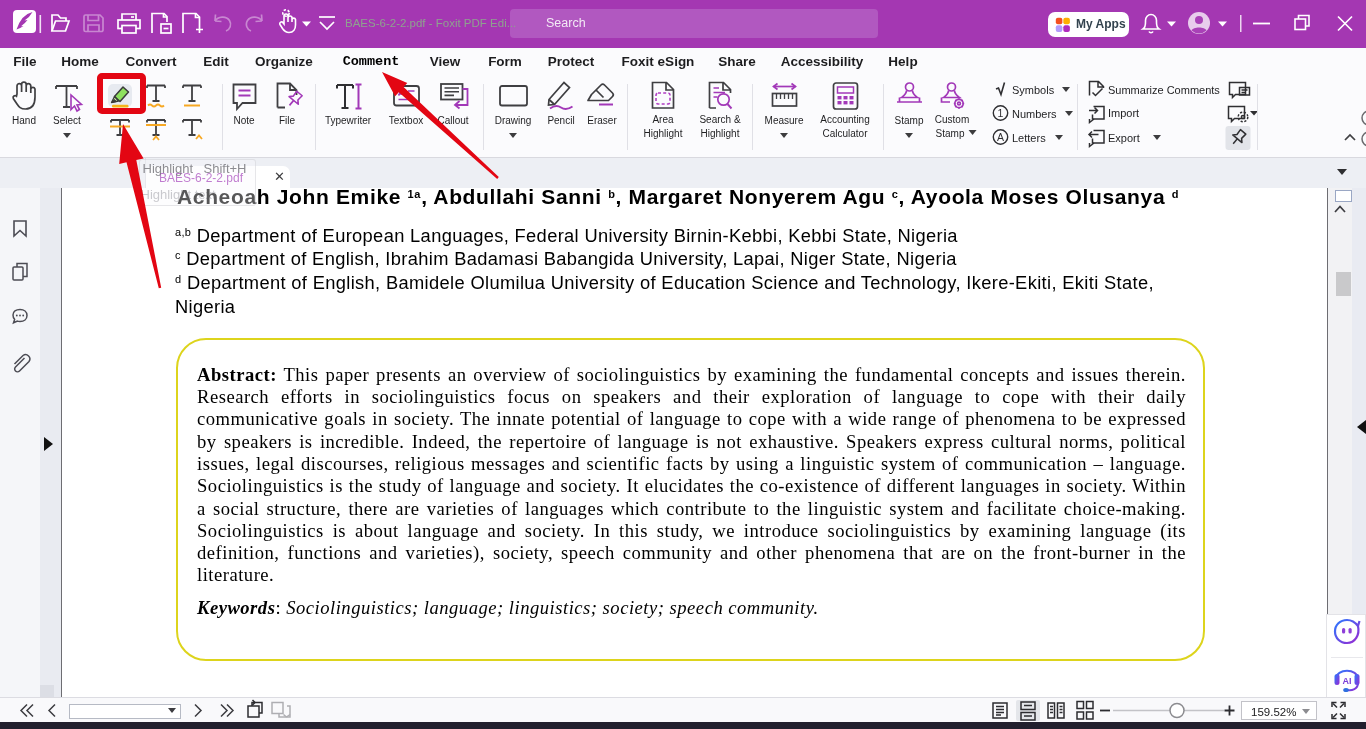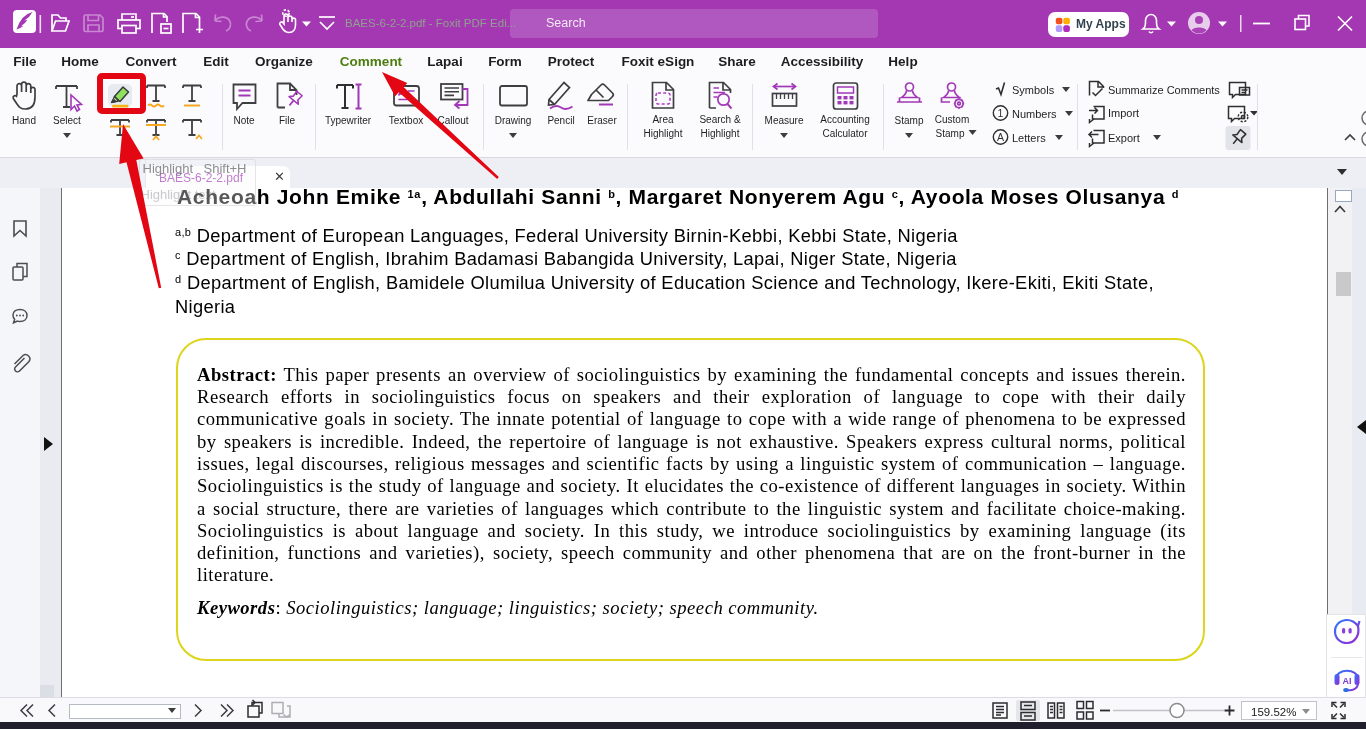--- a/index.html
+++ b/index.html
@@ -9,21 +9,21 @@
   #titlebar { position:absolute; left:0; top:0; width:1366px; height:48px; background:#a437b2; }
   #titlebar svg { position:absolute; }
   #searchbox { position:absolute; left:510px; top:9px; width:368px; height:29px; background:#b158c0; border-radius:4px; }
   #searchbox .stext { position:absolute; left:36px; top:7px; color:#f3eaf5; font-size:12.5px; }
   #doctitle { position:absolute; left:345px; top:17px; font-size:11.5px; color:#8fa18f; }
   #myapps { position:absolute; left:1048px; top:12px; width:81px; height:25px; background:#fff; border-radius:7px; }
   #myapps .t { position:absolute; left:28px; top:5px; font-size:12px; font-weight:700; color:#33434e; }
   
   #menubar { position:absolute; left:0; top:48px; width:1366px; height:30px; background:#fbfbfd; }
   .menuitem { position:absolute; top:6px; font-size:13.5px; line-height:15px; font-weight:700; color:#1d1d1f; transform:translateX(-50%); white-space:nowrap; }
-  .menuitem.sel { color:#4d7c0f; border-bottom:2px solid #8b2fa8; padding-bottom:16px; }
+  .menuitem.sel { color:#000000; border-bottom:2px solid #8b2fa8; padding-bottom:16px;font-family:Liberation Mono, monospace; }
   
   #ribbon { position:absolute; left:0; top:78px; width:1366px; height:80px; background:#fbfbfd; border-bottom:1px solid #d9d9df; }
   .rsep { position:absolute; top:6px; width:1px; height:66px; background:#e0e0e6; }
   .rlabel { position:absolute; font-size:10px; line-height:12px; color:#1f1f21; transform:translateX(-50%); white-space:nowrap; }
   .caret { position:absolute; width:0; height:0; border-left:4.5px solid transparent; border-right:4.5px solid transparent; border-top:5px solid #3c3c3e; transform:translateX(-50%); }
   .rsm { position:absolute; font-size:11px; line-height:13px; color:#1f1f21; white-space:nowrap; }
   #ribbon svg { position:absolute; }
   
   #tabbar { position:absolute; left:0; top:158px; width:1366px; height:30px; background:#edeff4; }
   #starttab { position:absolute; left:0; top:0; width:146px; height:30px; border-right:1px solid #dcdee4; }
@@ -149,21 +149,21 @@
     <span class="t">My Apps</span>
   </div>
 </div>
 <div id="menubar">
   <span class="menuitem" style="left:25px">File</span>
   <span class="menuitem" style="left:80px">Home</span>
   <span class="menuitem" style="left:151px">Convert</span>
   <span class="menuitem" style="left:216px">Edit</span>
   <span class="menuitem" style="left:284px">Organize</span>
   <span class="menuitem sel" style="left:371px">Comment</span>
-  <span class="menuitem" style="left:445px">Lapai</span>
+  <span class="menuitem" style="left:445px">View</span>
   <span class="menuitem" style="left:505px">Form</span>
   <span class="menuitem" style="left:571px">Protect</span>
   <span class="menuitem" style="left:658px">Foxit eSign</span>
   <span class="menuitem" style="left:737px">Share</span>
   <span class="menuitem" style="left:822px">Accessibility</span>
   <span class="menuitem" style="left:903px">Help</span>
 </div>
 <div id="ribbon">
   <svg width="1366" height="80" viewBox="0 0 1366 80" fill="none" style="left:0;top:0">
 

